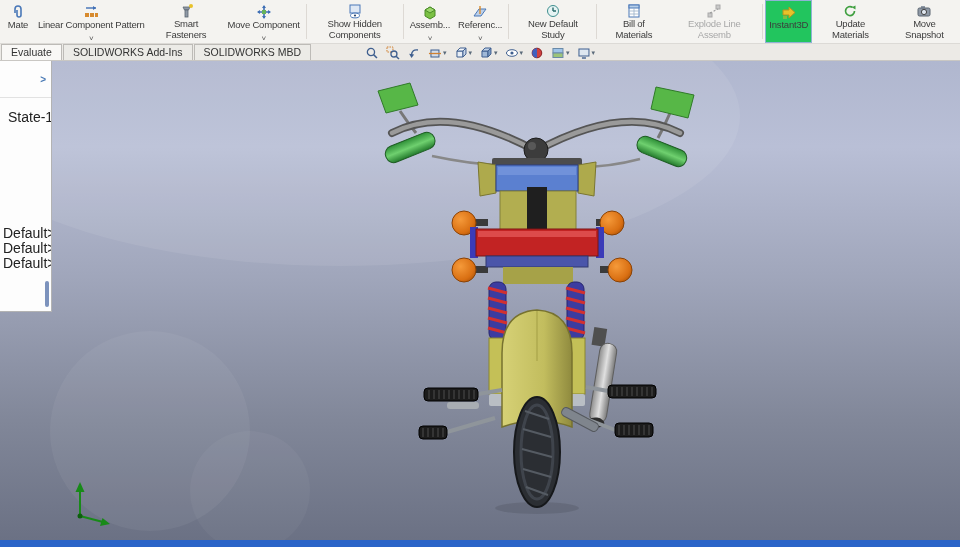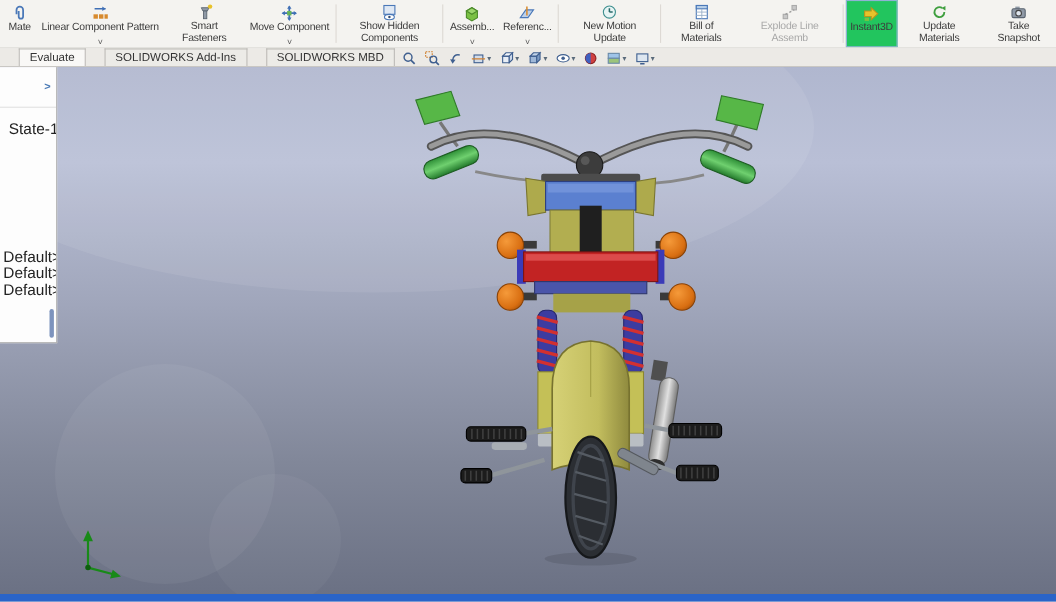--- a/index.html
+++ b/index.html
@@ -28,21 +28,21 @@
   .tb.active{ background:#22c55e; border-color:#8fb2d4; }
   .tb.disabled{ color:#a8a8a8; }
   .sep{ width:1px; background:#ddd9d4; margin:4px 2px; }
 
   
   .tabrow{
     position:relative; height:17px; background:#eceae6;
     border-bottom:1px solid #c9c7c3; display:flex; align-items:flex-end;
   }
   .tab{
-    font-size:10.5px; color:#333; padding:1px 9px 2px; margin-left:17px;
+    font-size:10.5px; color:#333; padding:1px 9px 2px; margin-left:1px;
     border:1px solid #bdbbb7; border-bottom:none; background:#ecebe7; cursor:default;
   }
   .tab.active{ background:#f9f8f6; }
   .hud{
     position:absolute; left:50%; top:1px; transform:translateX(-50%);
     display:flex; align-items:center; gap:7px; height:15px;
   }
   .hudi{ display:flex; align-items:center; cursor:default; }
   .hudi.drop::after{ content:"▾"; font-size:7px; color:#5a6a7a; margin-left:1px; }
 
@@ -157,21 +157,21 @@
 
   <div class="sep"></div>
 
   <button class="tb">
     <span class="tbi">
       <svg width="16" height="16">
           <circle cx="8" cy="8" r="5.5" fill="#e6f4f4" stroke="#3f8f8f"></circle>
           <path d="M8,8 L8,4.5 M8,8 L11,8" stroke="#2a6a6a" stroke-width="1.4"></path>
         </svg>
     </span>
-    <span class="tbl">New Motion Update</span>
+    <span class="tbl">New Default Study</span>
   </button>
 
   <div class="sep"></div>
 
   <button class="tb">
     <span class="tbi">
       <svg width="16" height="16">
           <rect x="3" y="2" width="10" height="12" fill="#fff" stroke="#4a78b8"></rect>
           <rect x="3" y="2" width="10" height="3" fill="#b8cfe8" stroke="#4a78b8"></rect>
           <path d="M3,8 H13 M3,11 H13 M8,5 V14" stroke="#9ab0c8" stroke-width="0.8"></path>
@@ -215,21 +215,21 @@
   </button>
 
   <button class="tb">
     <span class="tbi">
       <svg width="16" height="16">
           <rect x="5" y="3" width="4" height="2.5" fill="#8f99a6"></rect>
           <rect x="2" y="5" width="12" height="8" rx="1.5" fill="#8f99a6" stroke="#5a6470"></rect>
           <circle cx="8" cy="9" r="2.6" fill="#dfe6ee" stroke="#444"></circle>
         </svg>
     </span>
-    <span class="tbl">Take Snapshot</span>
+    <span class="tbl">Move Snapshot</span>
   </button>
 </div>
 
 <div class="tabrow">
   <div class="tab active">Evaluate</div>
   <div class="tab">SOLIDWORKS Add-Ins</div>
   <div class="tab">SOLIDWORKS MBD</div>
 
   <div class="hud">
     <span class="hudi">

